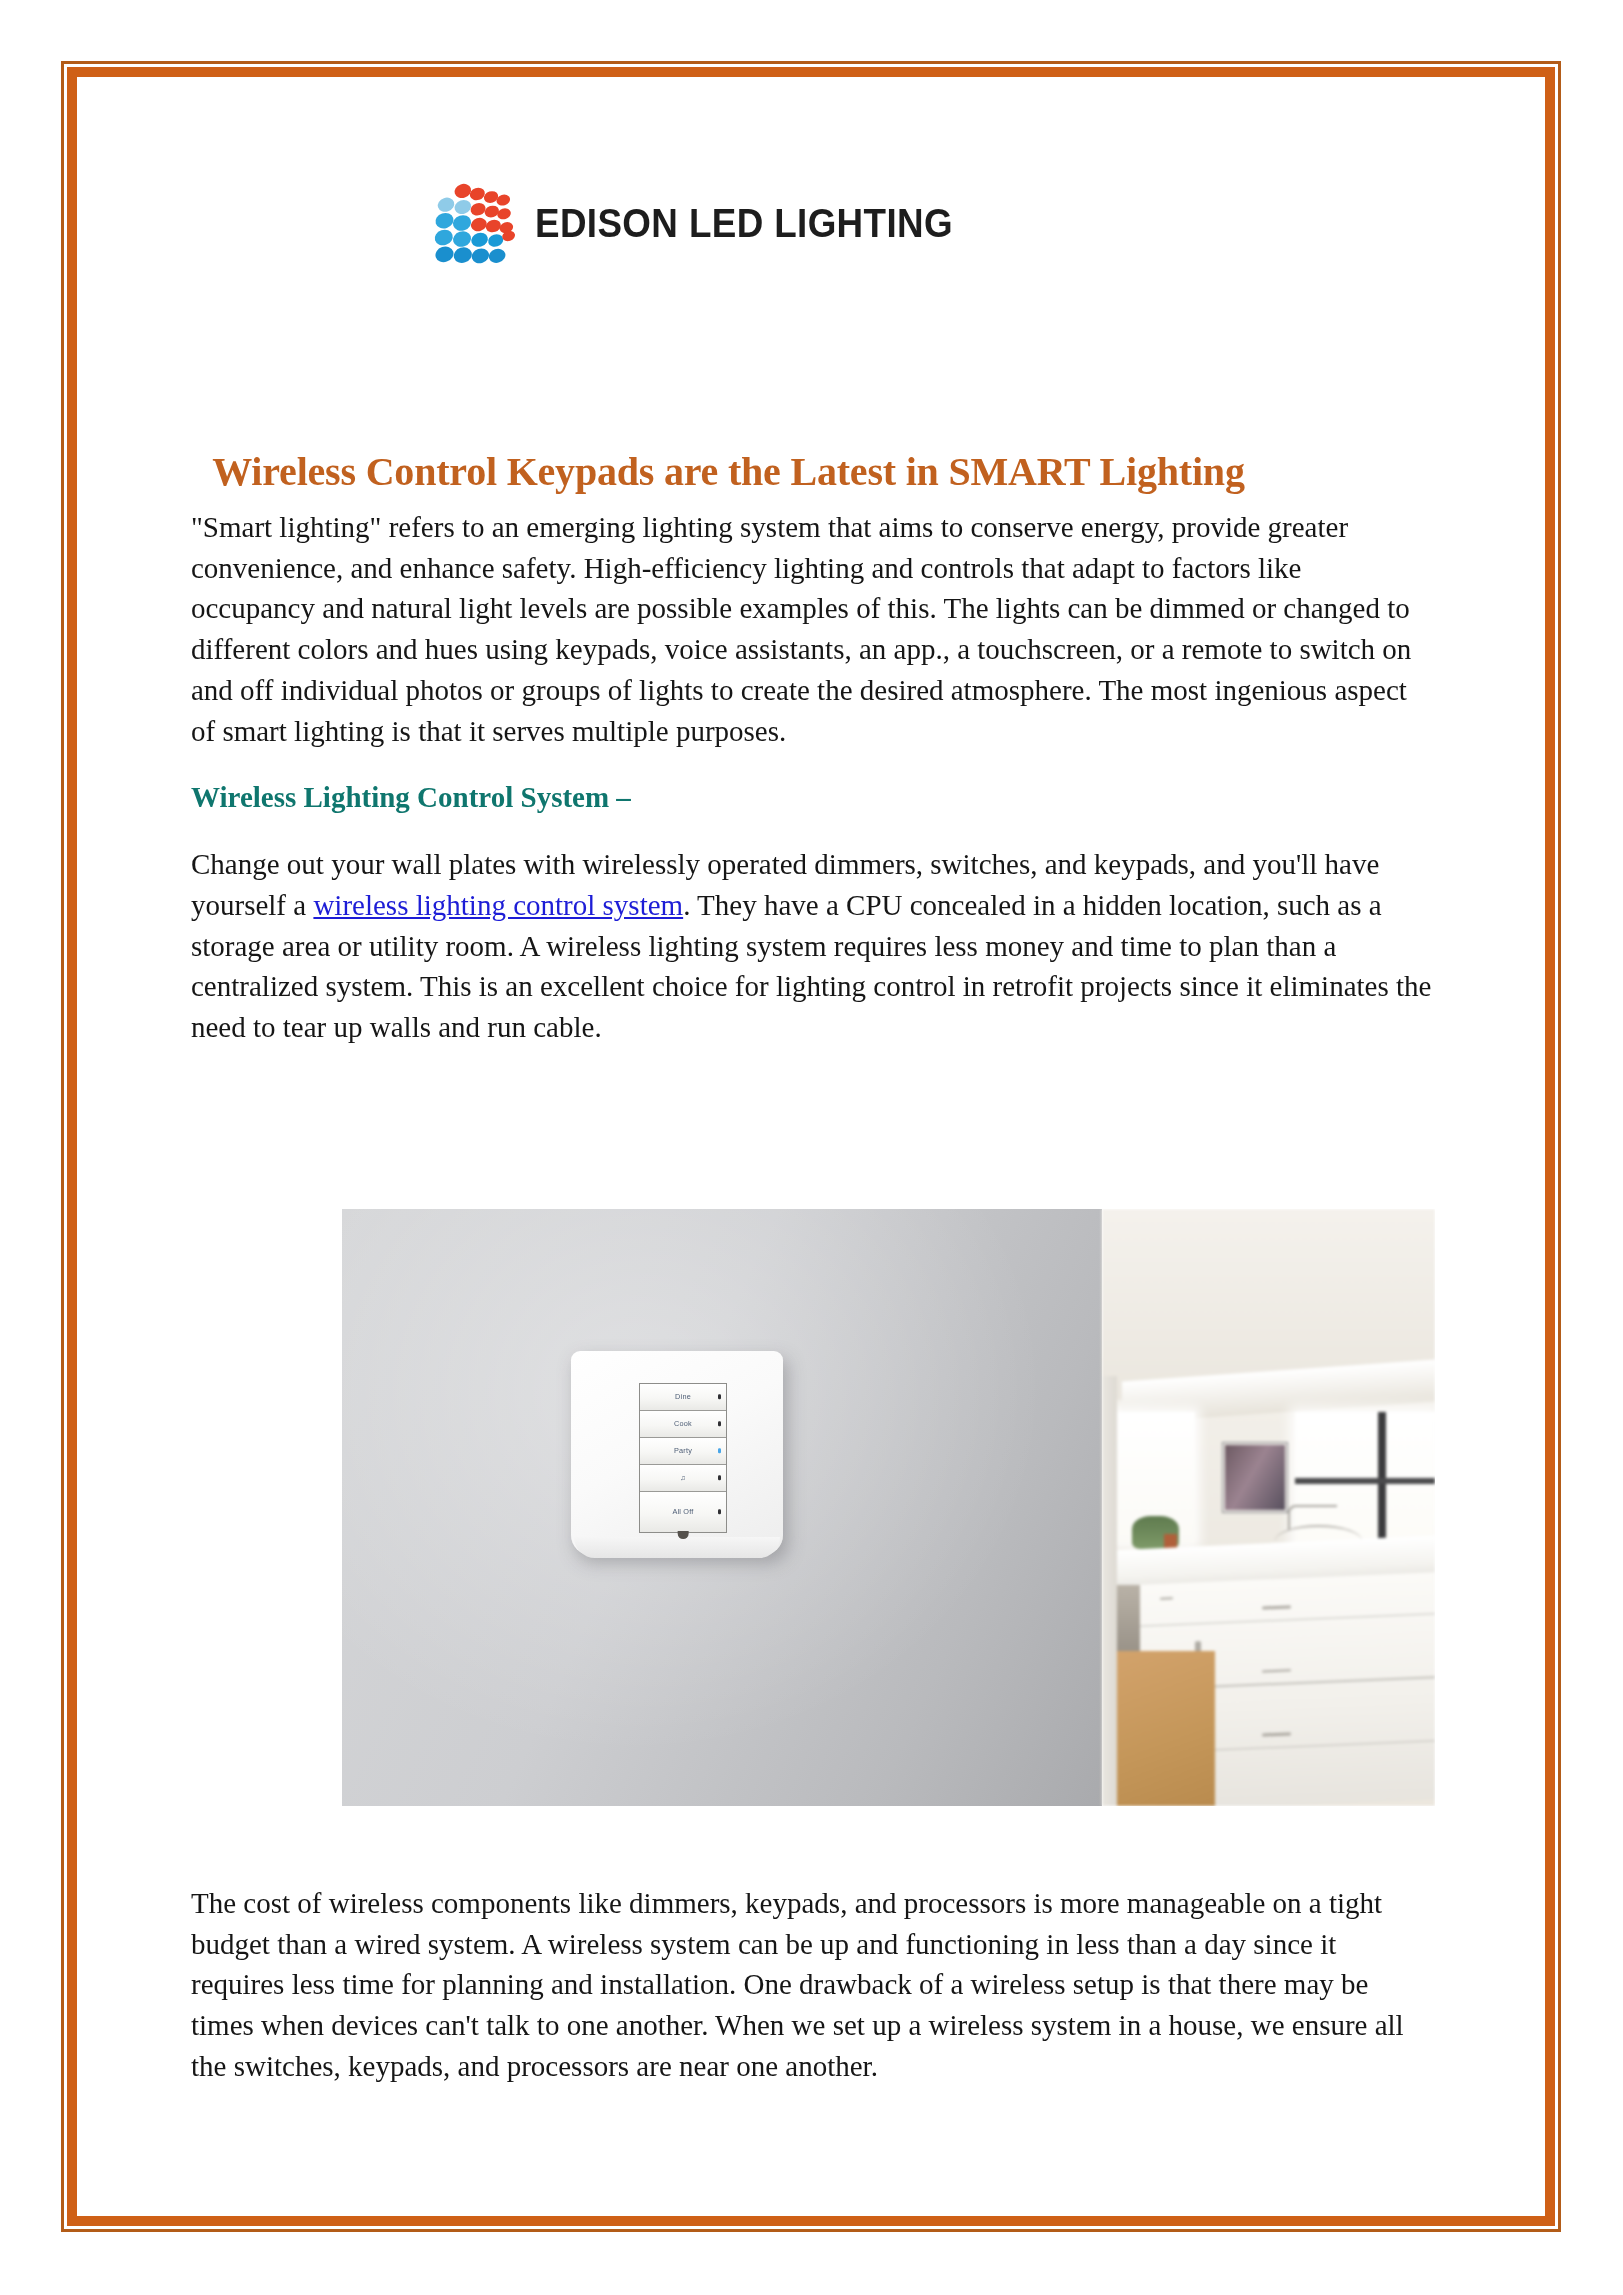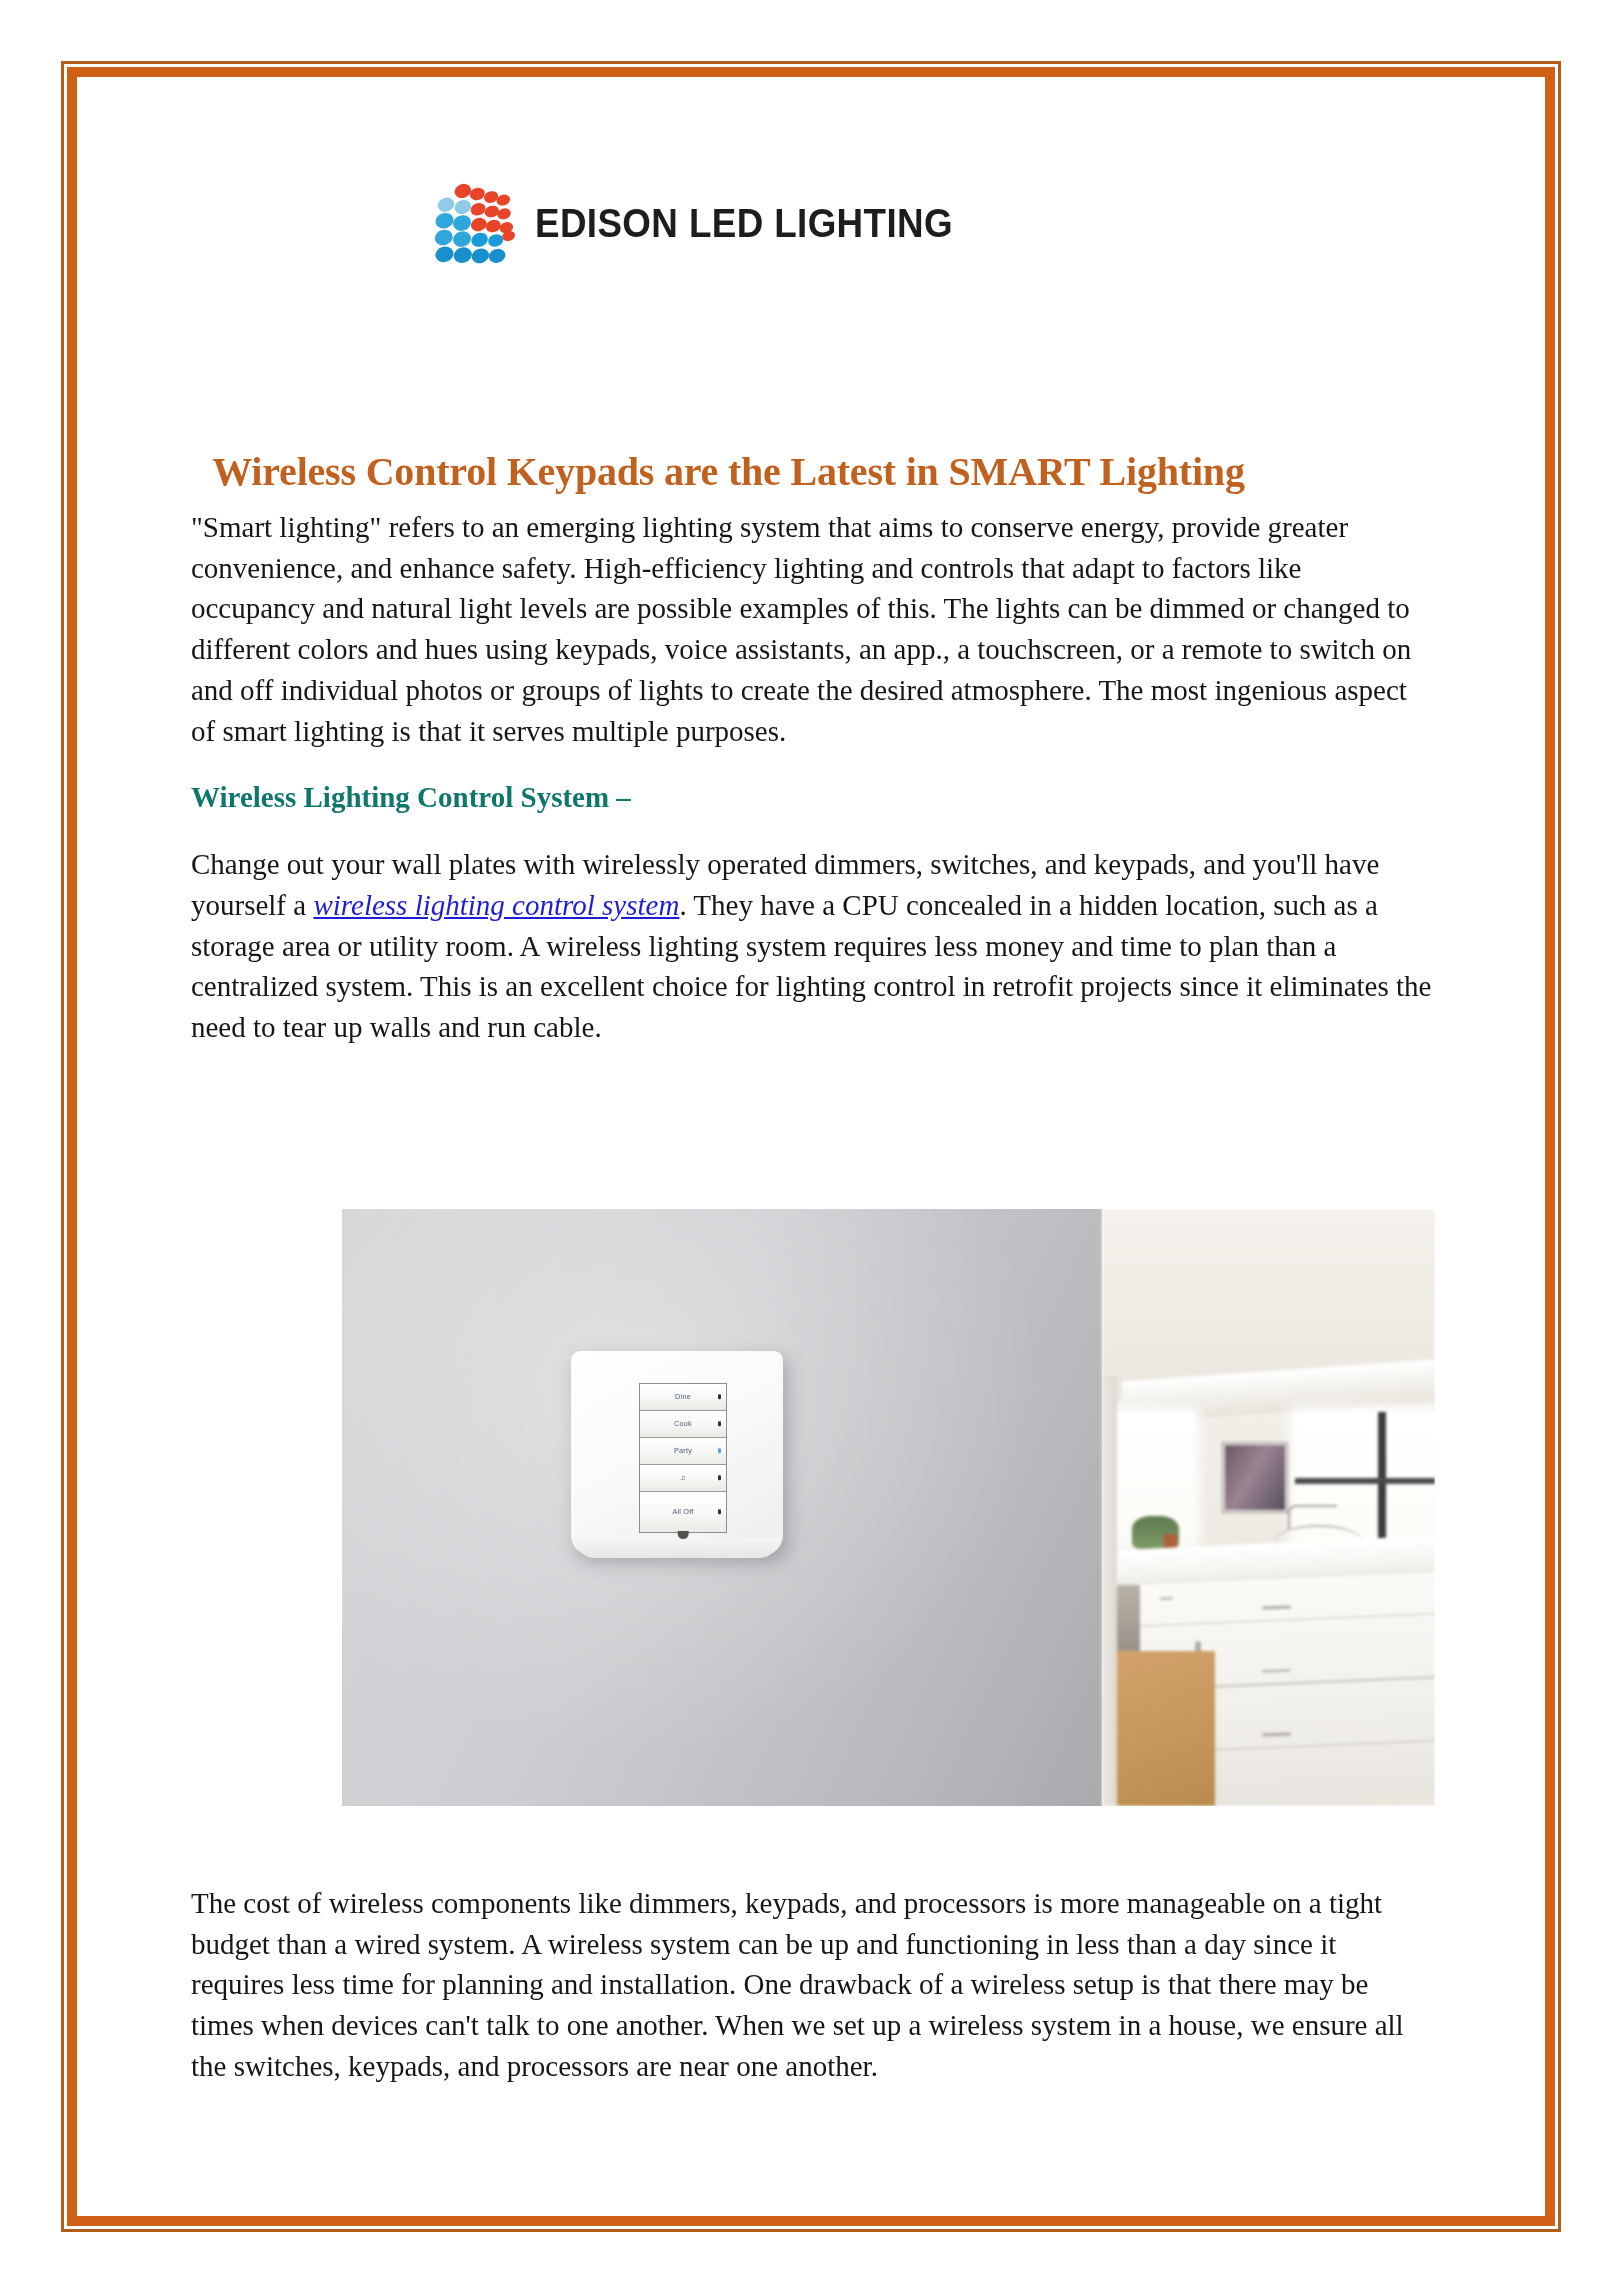--- a/index.html
+++ b/index.html
@@ -105,21 +105,20 @@
   h2.subhead {
     margin: 0 0 26px 0;
     font-size: 29px;
     line-height: 1.405;
     font-weight: 700;
     color: #0f766e;
   }
   a.inline-link {
     color: #1d1dd6;
     text-decoration: underline;
-    font-style: italic;
   }
 
   
   .figure-wrap {
     position: absolute;
     left: 265px;
     top: 1132px;
     width: 1093px;
     height: 597px;
     overflow: hidden;

